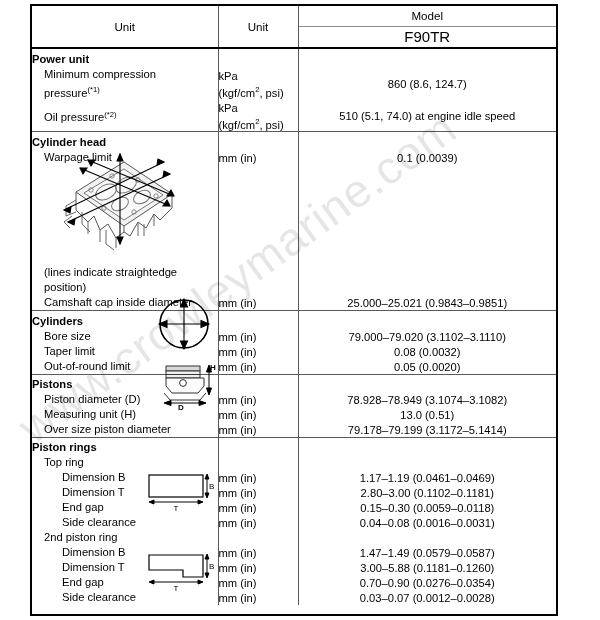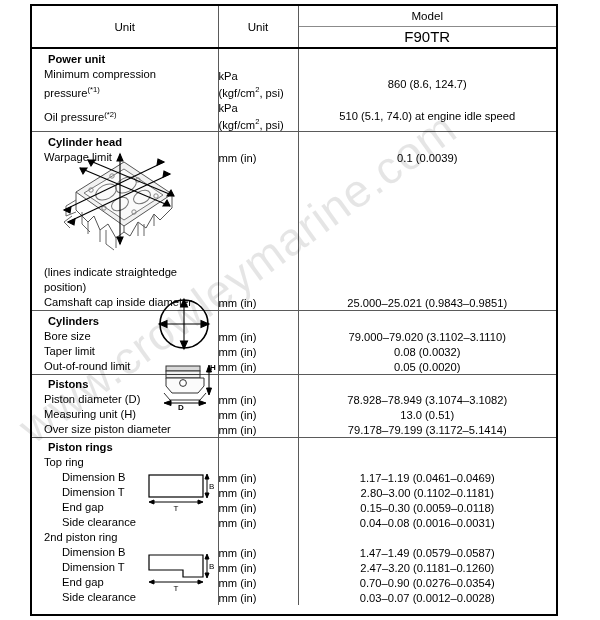--- a/index.html
+++ b/index.html
@@ -117,21 +117,21 @@
     text-align: center;
     line-height: 14px;
     padding: 1px 4px;
   }
   .grp {
     font-weight: bold;
     padding-left: 0px;
   }
   .lvl1 { padding-left: 12px; display:inline-block; }
   .lvl2 { padding-left: 30px; display:inline-block; }
-  .lvl0 { padding-left: 16px; display:inline-block; }
+  .lvl0 { padding-left: 0px; display:inline-block; }
 
   tr.section-end > td { border-bottom: 1px solid #5a5a5a; }
 
   sup.fn { font-size: 7.6px; vertical-align: super; }
   sup.sq { font-size: 7.6px; vertical-align: super; }
 
   .unit-two { display:block; }
 
   
   .fig-abs {
@@ -360,21 +360,21 @@
             <span class="lvl2">Dimension B</span>
           </td>
           <td class="unit">mm (in)</td>
           <td class="model">1.47–1.49 (0.0579–0.0587)</td>
         </tr>
         <tr>
           <td class="item">
             <span class="lvl2">Dimension T</span>
           </td>
           <td class="unit">mm (in)</td>
-          <td class="model">2.47–3.20 (0.1181–0.1260)</td>
+          <td class="model">3.00–5.88 (0.1181–0.1260)</td>
         </tr>
         <tr>
           <td class="item">
             <span class="lvl2">End gap</span>
           </td>
           <td class="unit">mm (in)</td>
           <td class="model">0.70–0.90 (0.0276–0.0354)</td>
         </tr>
         <tr>
           <td class="item">

